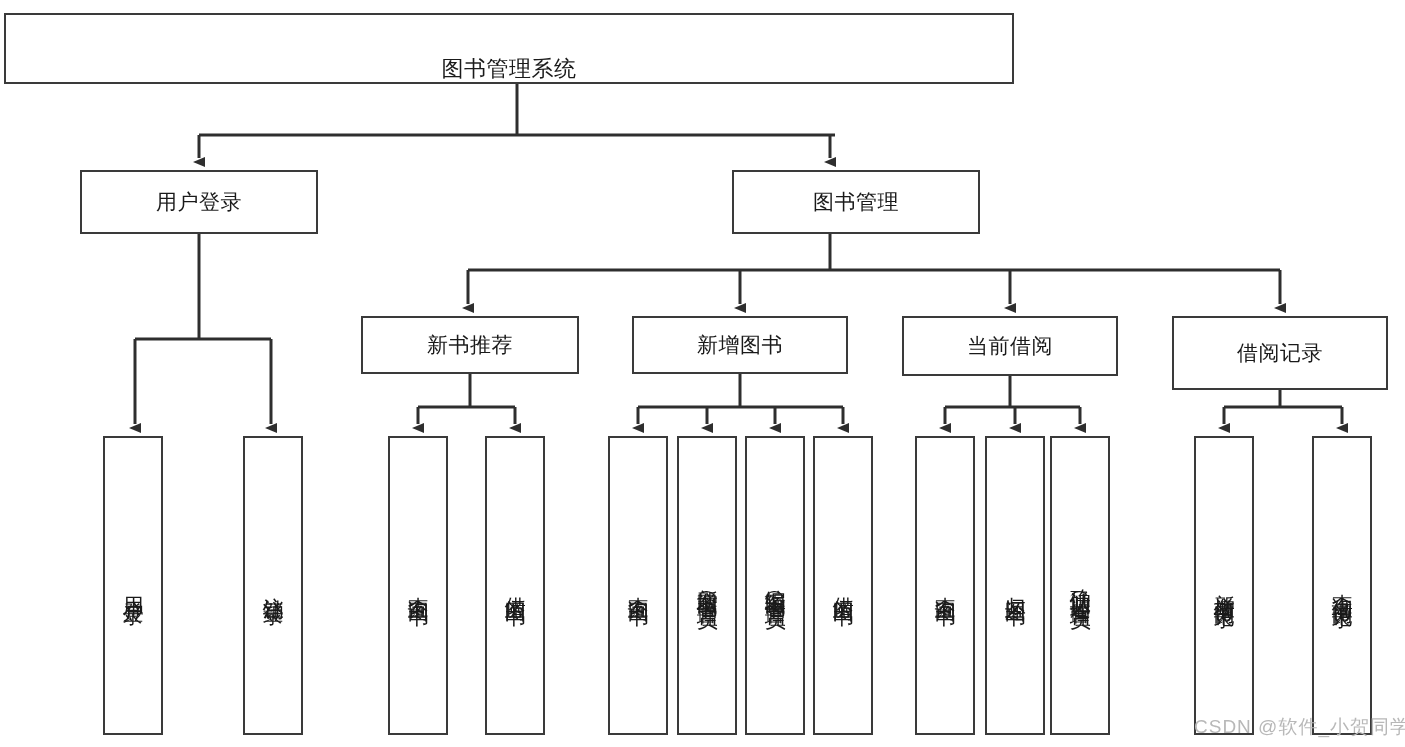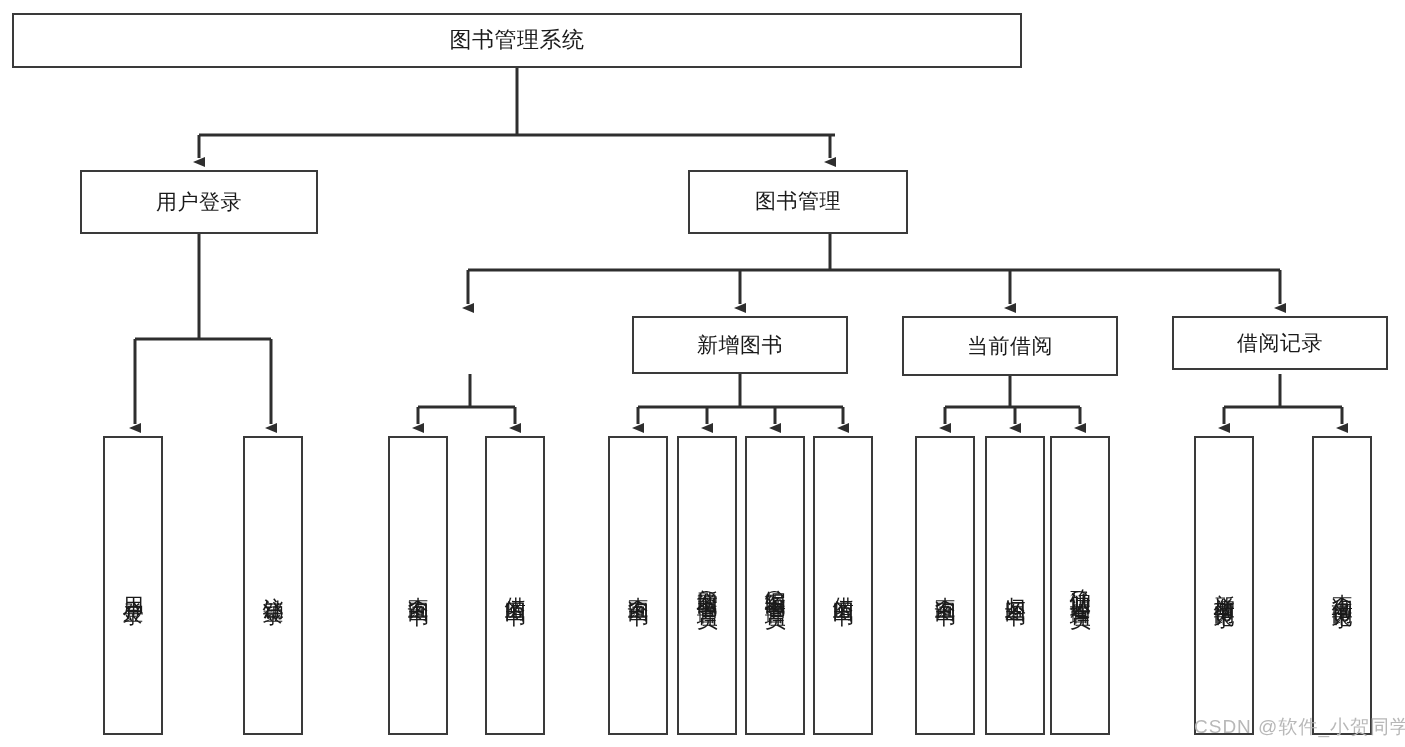--- a/index.html
+++ b/index.html
@@ -119,38 +119,41 @@
       <path d="M1015,407 L1015,424" marker-end="url(#arrow)"></path>
       <path d="M1080,407 L1080,424" marker-end="url(#arrow)"></path>
 
       <path d="M1280,374 L1280,407"></path>
       <path d="M1224,407 L1342,407"></path>
       <path d="M1224,407 L1224,424" marker-end="url(#arrow)"></path>
       <path d="M1342,407 L1342,424" marker-end="url(#arrow)"></path>
     </g>
   </svg>
 
-  <div class="node h root" style="left:12px; top:13px; width:1010px; height:55px;">
+  <div class="node h root" style="left:4px; top:13px; width:1010px; height:71px;align-items:flex-end;">
     <span>图书管理系统</span>
   </div>
 
   <div class="node h" style="left:80px; top:170px; width:238px; height:64px;">
     <span>用户登录</span>
   </div>
-  <div class="node h" style="left:688px; top:170px; width:220px; height:64px;font-family:Liberation Serif, serif;">
+  <div class="node h" style="left:732px; top:170px; width:248px; height:64px;">
     <span>图书管理</span>
   </div>
 
+  <div class="node h" style="left:361px; top:316px; width:218px; height:58px;">
+    <span>新书推荐</span>
+  </div>
   <div class="node h" style="left:632px; top:316px; width:216px; height:58px;">
     <span>新增图书</span>
   </div>
   <div class="node h" style="left:902px; top:316px; width:216px; height:60px;">
     <span>当前借阅</span>
   </div>
-  <div class="node h" style="left:1172px; top:316px; width:216px; height:54px;">
+  <div class="node h" style="left:1172px; top:316px; width:216px; height:74px;">
     <span>借阅记录</span>
   </div>
 
   <div class="node v" style="left:103px; top:436px; width:60px; height:299px;">
     <span>用户登录</span>
   </div>
   <div class="node v" style="left:243px; top:436px; width:60px; height:299px;">
     <span>注销登录</span>
   </div>
   <div class="node v" style="left:388px; top:436px; width:60px; height:299px;">

